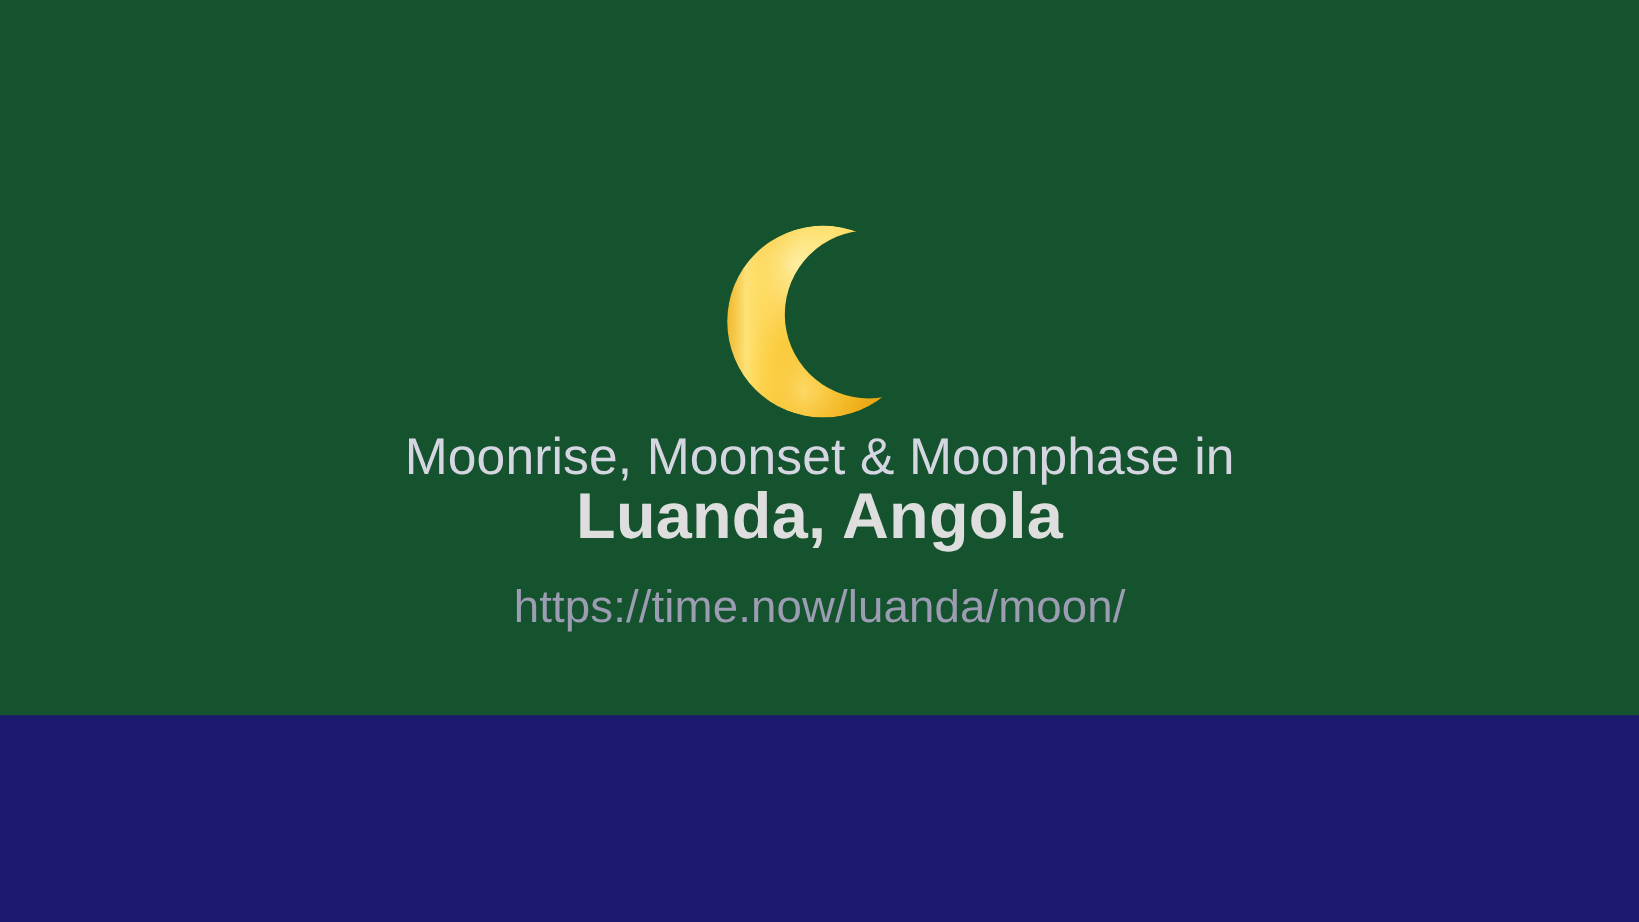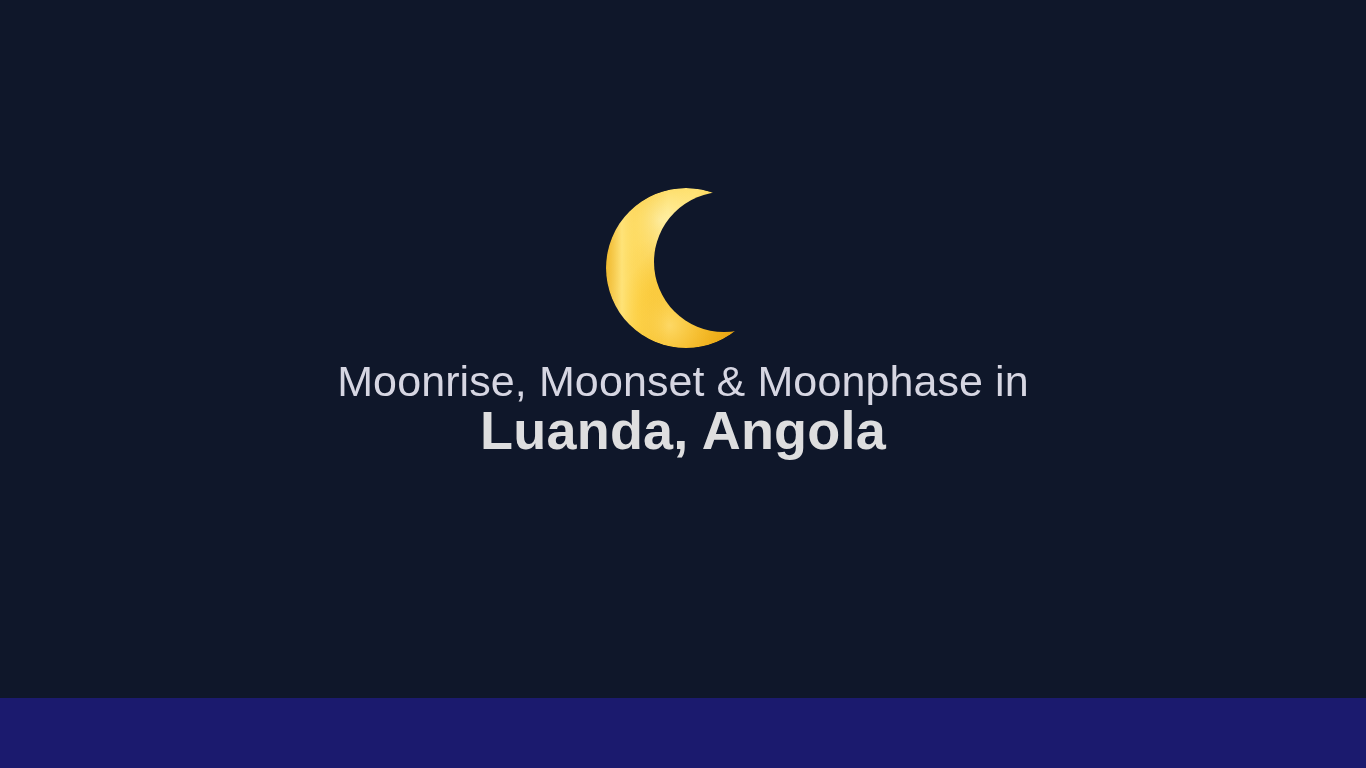--- a/index.html
+++ b/index.html
@@ -13,22 +13,22 @@
 
   body {
     background: #1b1a6e;
     font-family: "Liberation Sans", sans-serif;
     -webkit-font-smoothing: antialiased;
   }
 
   #hero-card {
     position: relative;
     width: 1366px;
-    height: 698px;
-    background: #0f172a;
+    height: 596px;
+    background: #14532d;
     display: flex;
     flex-direction: column;
     align-items: center;
     justify-content: flex-start;
   }
 
   
   #moon-graphic {
     position: absolute;
     left: 600px;
@@ -139,15 +139,16 @@
         <circle cx="86" cy="86" r="80" fill="url(#moonGlowTop)"></circle>
         <circle cx="86" cy="86" r="80" fill="url(#moonGlowBottom)"></circle>
         <rect x="2" y="10" width="66" height="150" fill="url(#limbSheen)"></rect>
       </g>
     </svg>
   </div>
 
   <div id="headline-block">
     <span class="line-primary">Moonrise, Moonset &amp; Moonphase in</span>
     <span class="line-location">Luanda, Angola</span>
+    <span class="line-url">https://time.now/luanda/moon/</span>
   </div>
 
 </div>
 
 </body></html>

